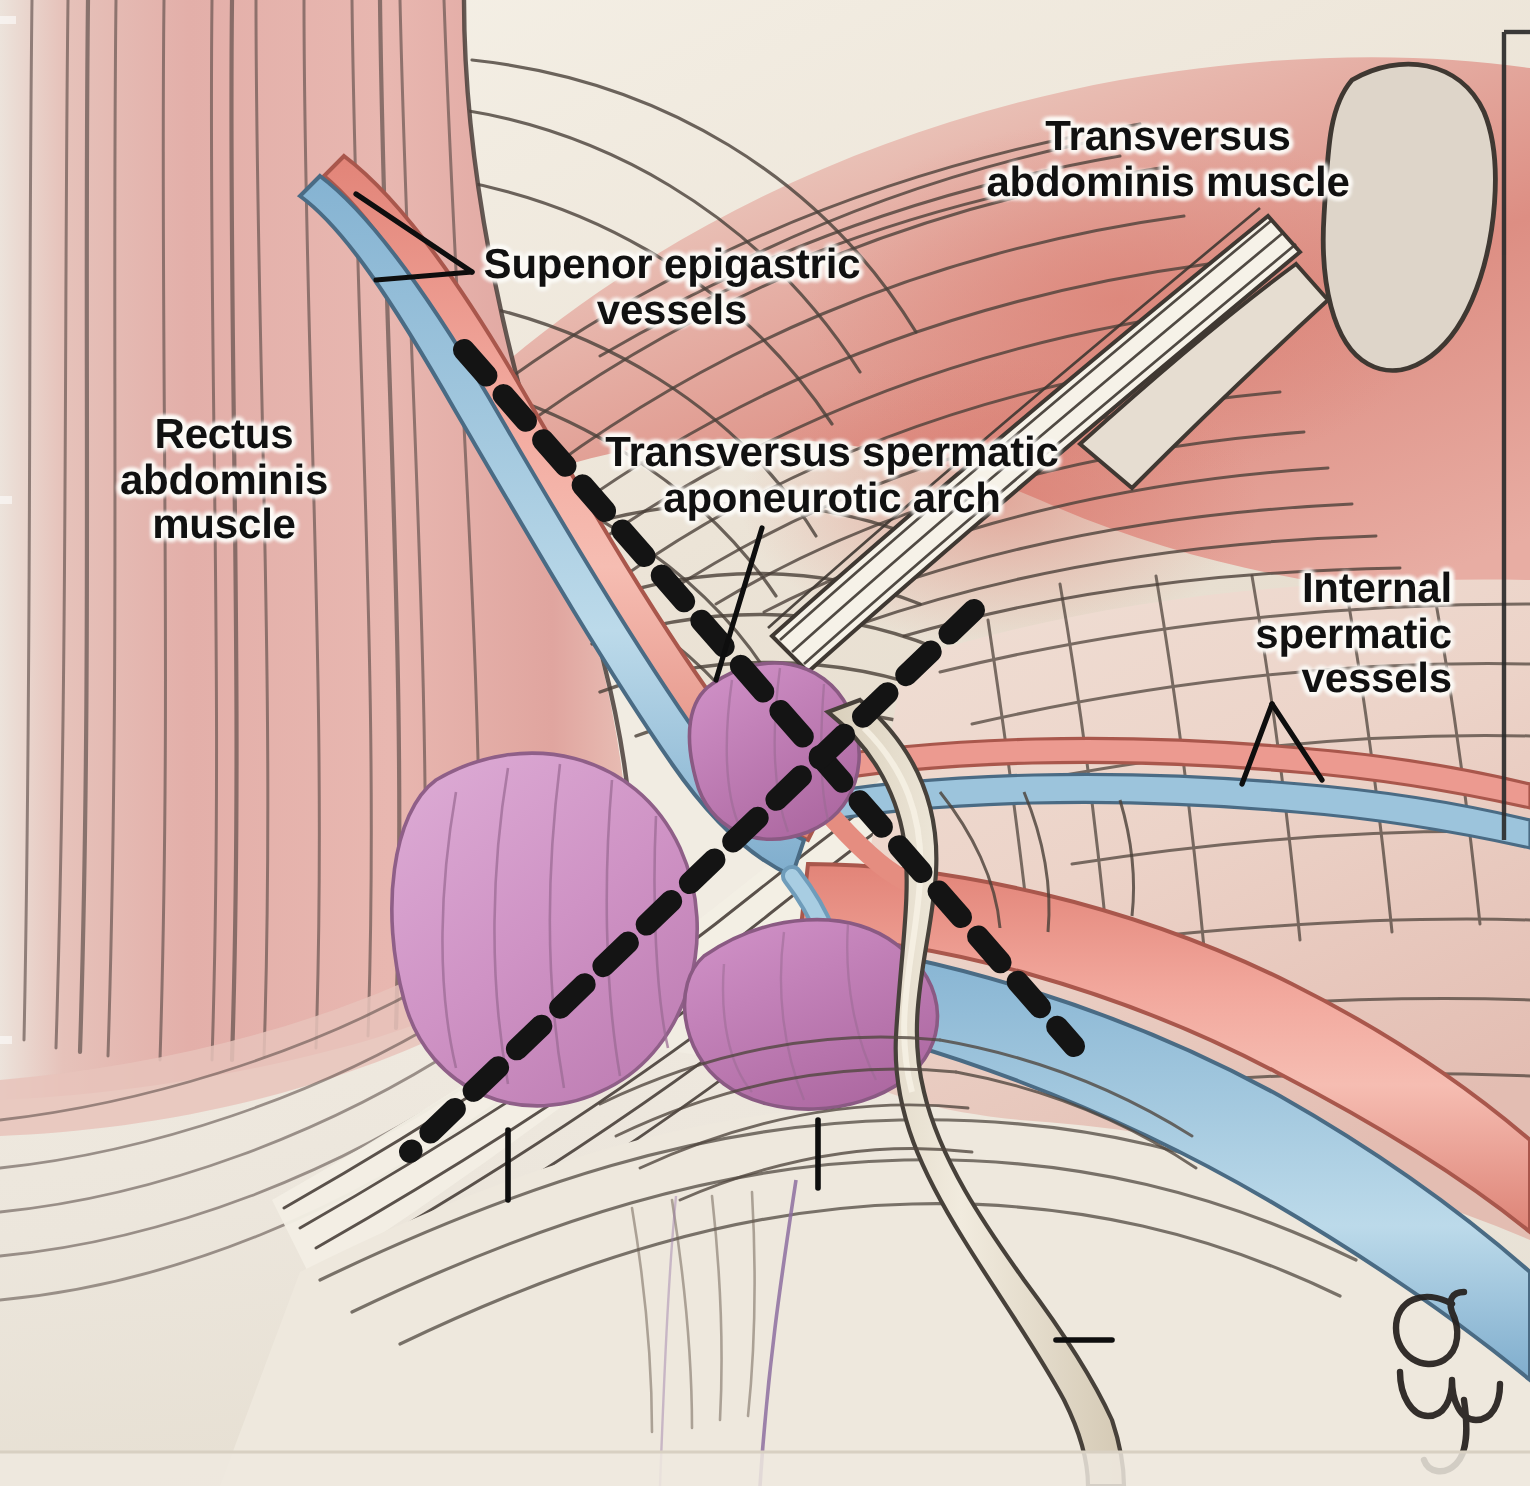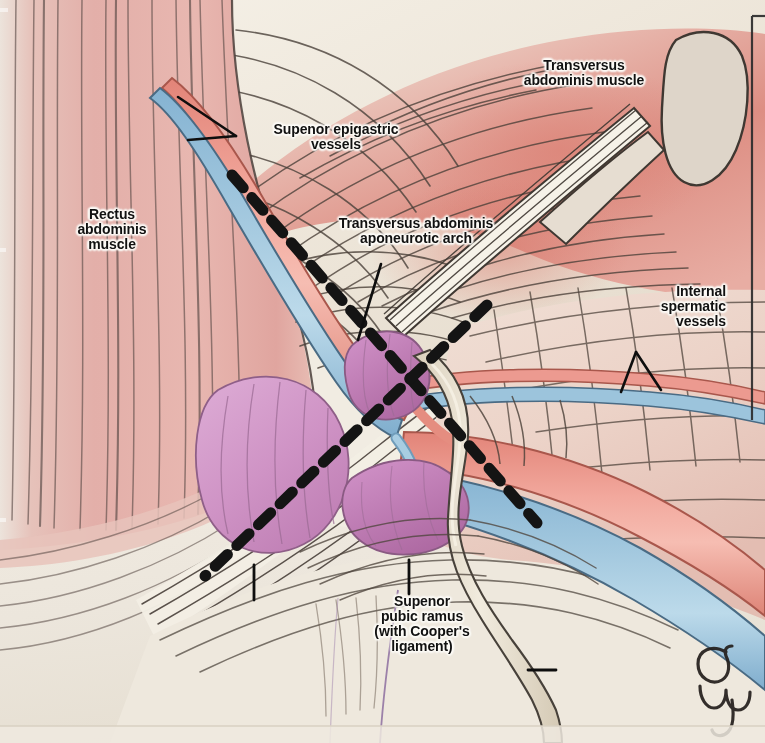--- a/index.html
+++ b/index.html
@@ -22,21 +22,21 @@
     top: 0;
     width: 765px;
     height: 743px;
     display: block;
   }
   
   .lbl {
     position: absolute;
     color: #111111;
     font-family: "Liberation Sans", sans-serif;
-    font-size: 14px;
+    font-size: 21px;
     font-weight: 700;
     line-height: 1.08;
     letter-spacing: -0.1px;
     text-align: center;
     white-space: pre;
     text-shadow:
        0 0  3px #fdfbf7,  0 0 3px #fdfbf7,
        1.6px 0 2px #fdfbf7, -1.6px 0 2px #fdfbf7,
        0 1.6px 2px #fdfbf7, 0 -1.6px 2px #fdfbf7,
        1.2px 1.2px 2px #fdfbf7, -1.2px -1.2px 2px #fdfbf7,
@@ -387,27 +387,23 @@
   <div class="lbl" style="left:36px;  top:207px; width:152px;">Rectus
 abdominis
 muscle</div>
 
   <div class="lbl" style="left:236px; top:122px; width:200px;">Supenor epigastric
 vessels</div>
 
   <div class="lbl" style="left:488px; top:58px;  width:192px;">Transversus
 abdominis muscle</div>
 
-  <div class="lbl" style="left:300px; top:216px; width:232px;">Transversus abdominis
+  <div class="lbl" style="left:300px; top:216px; width:232px;">Transversus spermatic
 aponeurotic arch</div>
 
   <div class="lbl" style="left:586px; top:284px; width:140px;text-align:right;">Internal
 spermatic
 vessels</div>
 
 
-  <div class="lbl" style="left:342px; top:594px; width:160px;">Supenor
-pubic ramus
-(with Cooper's
-ligament)</div>
 
 
 </div>
 
 </body></html>

